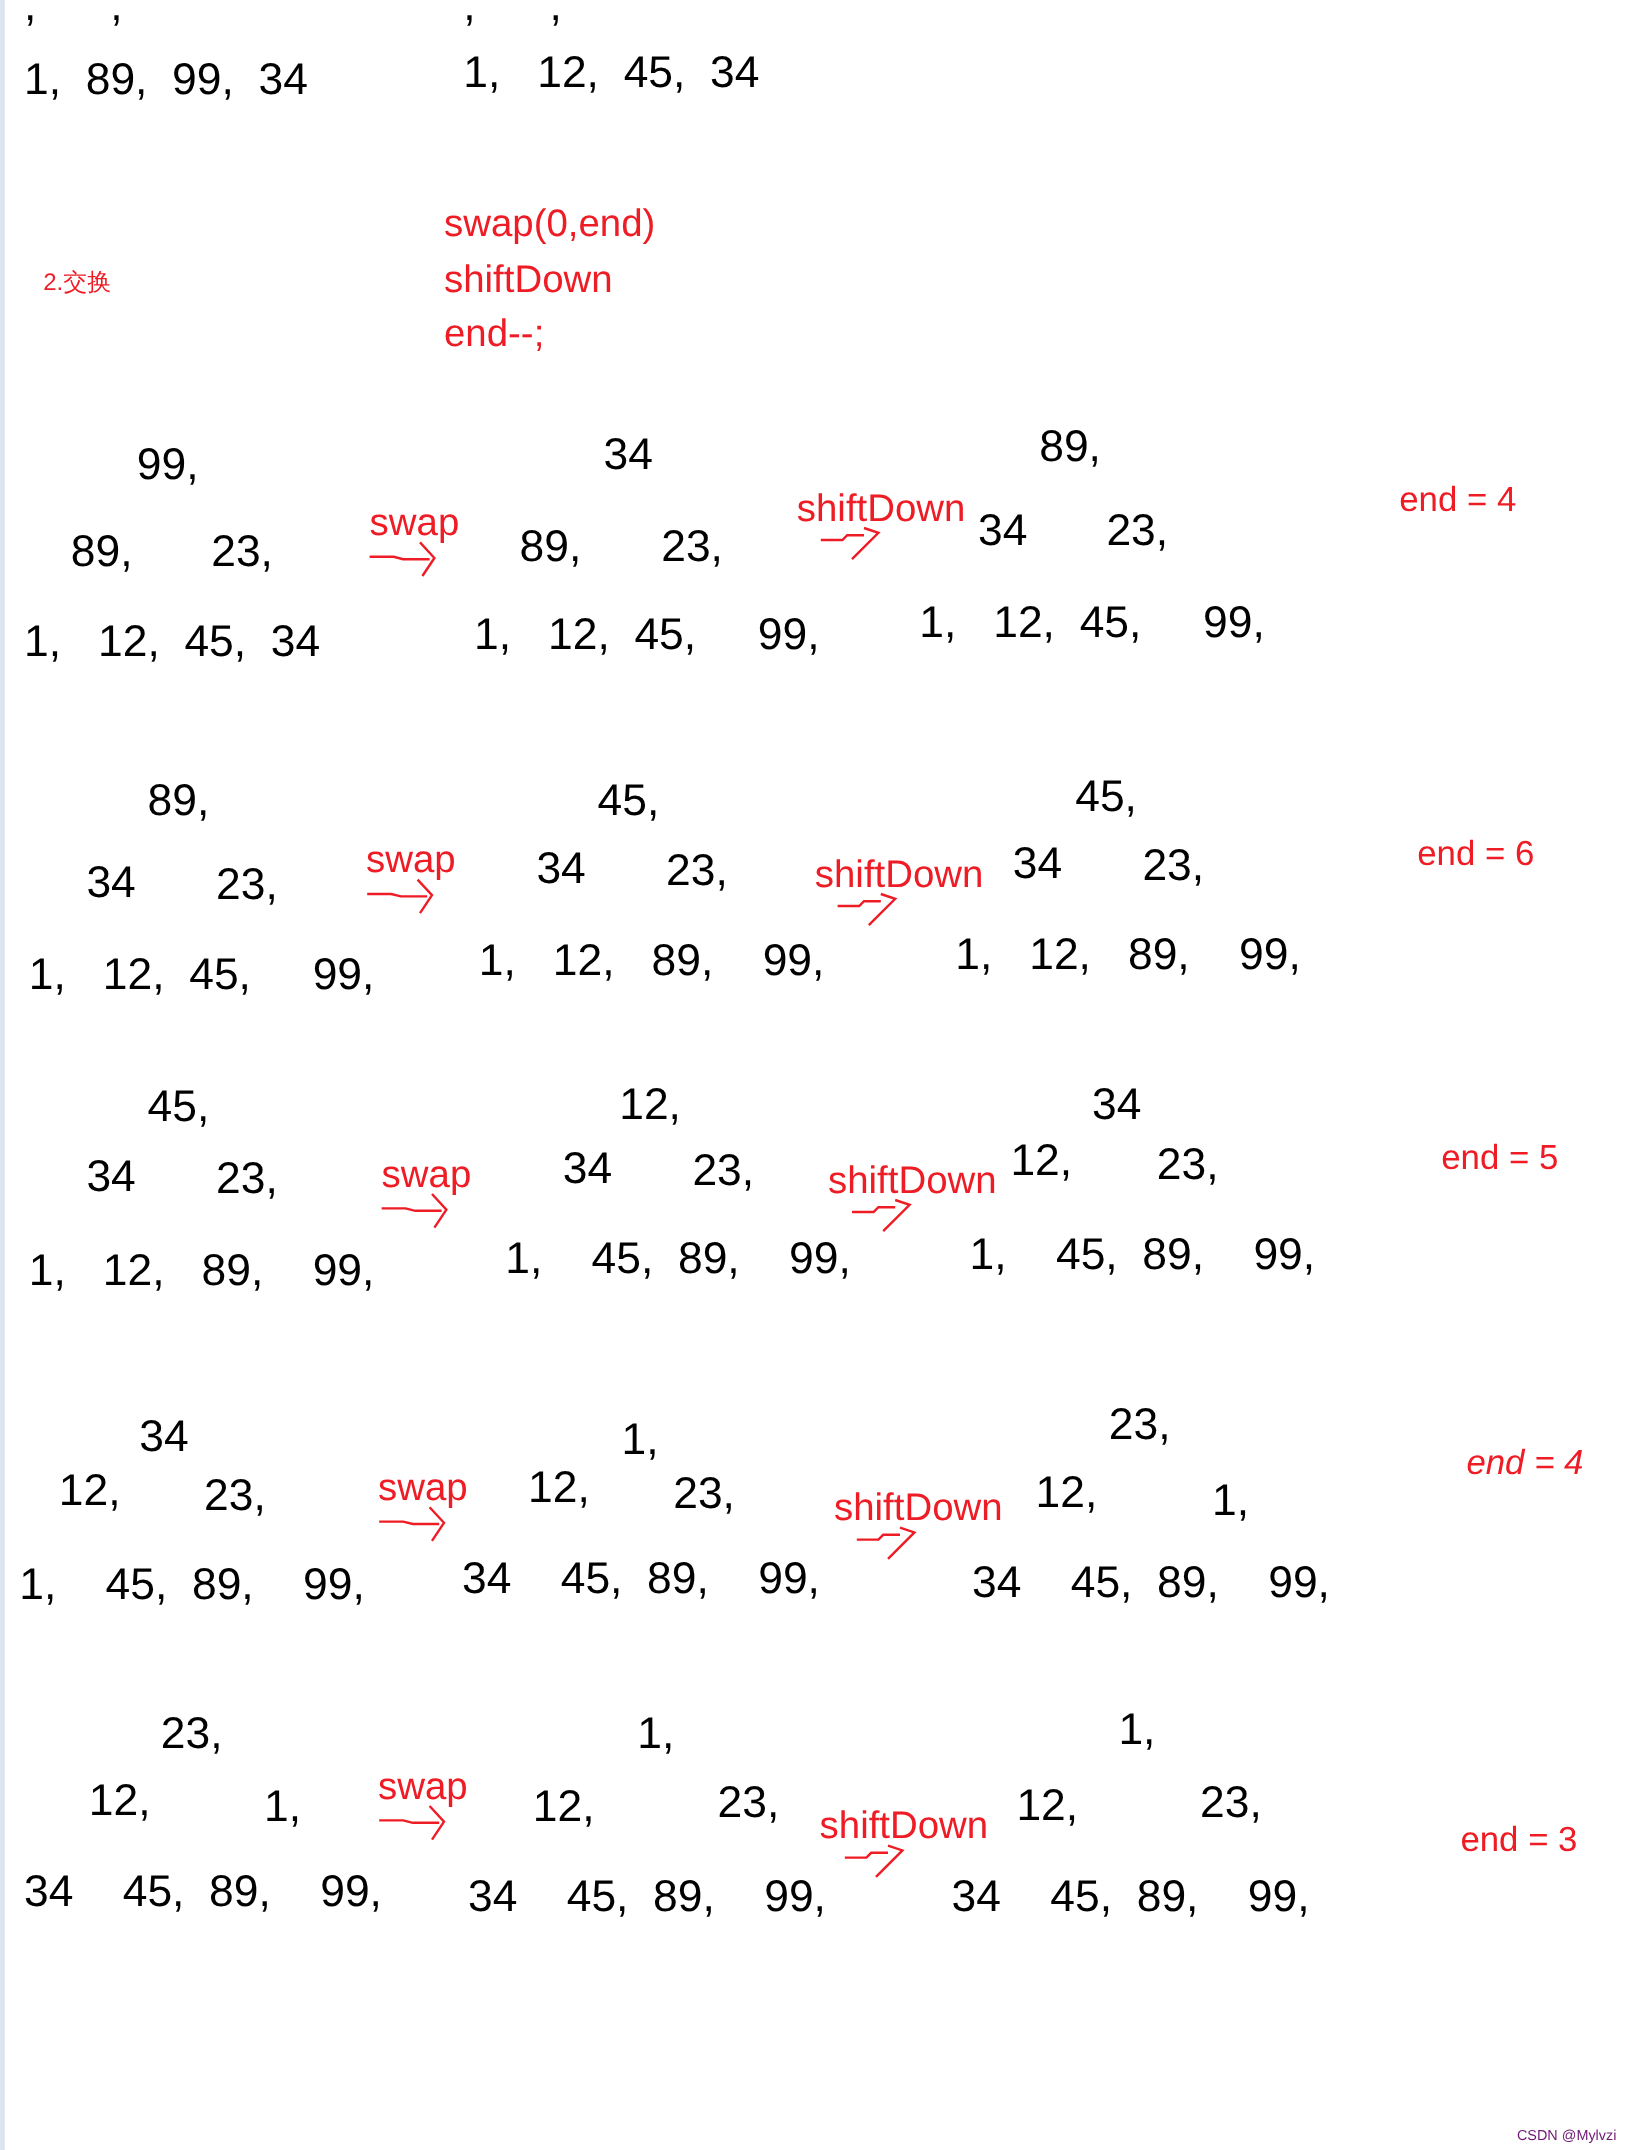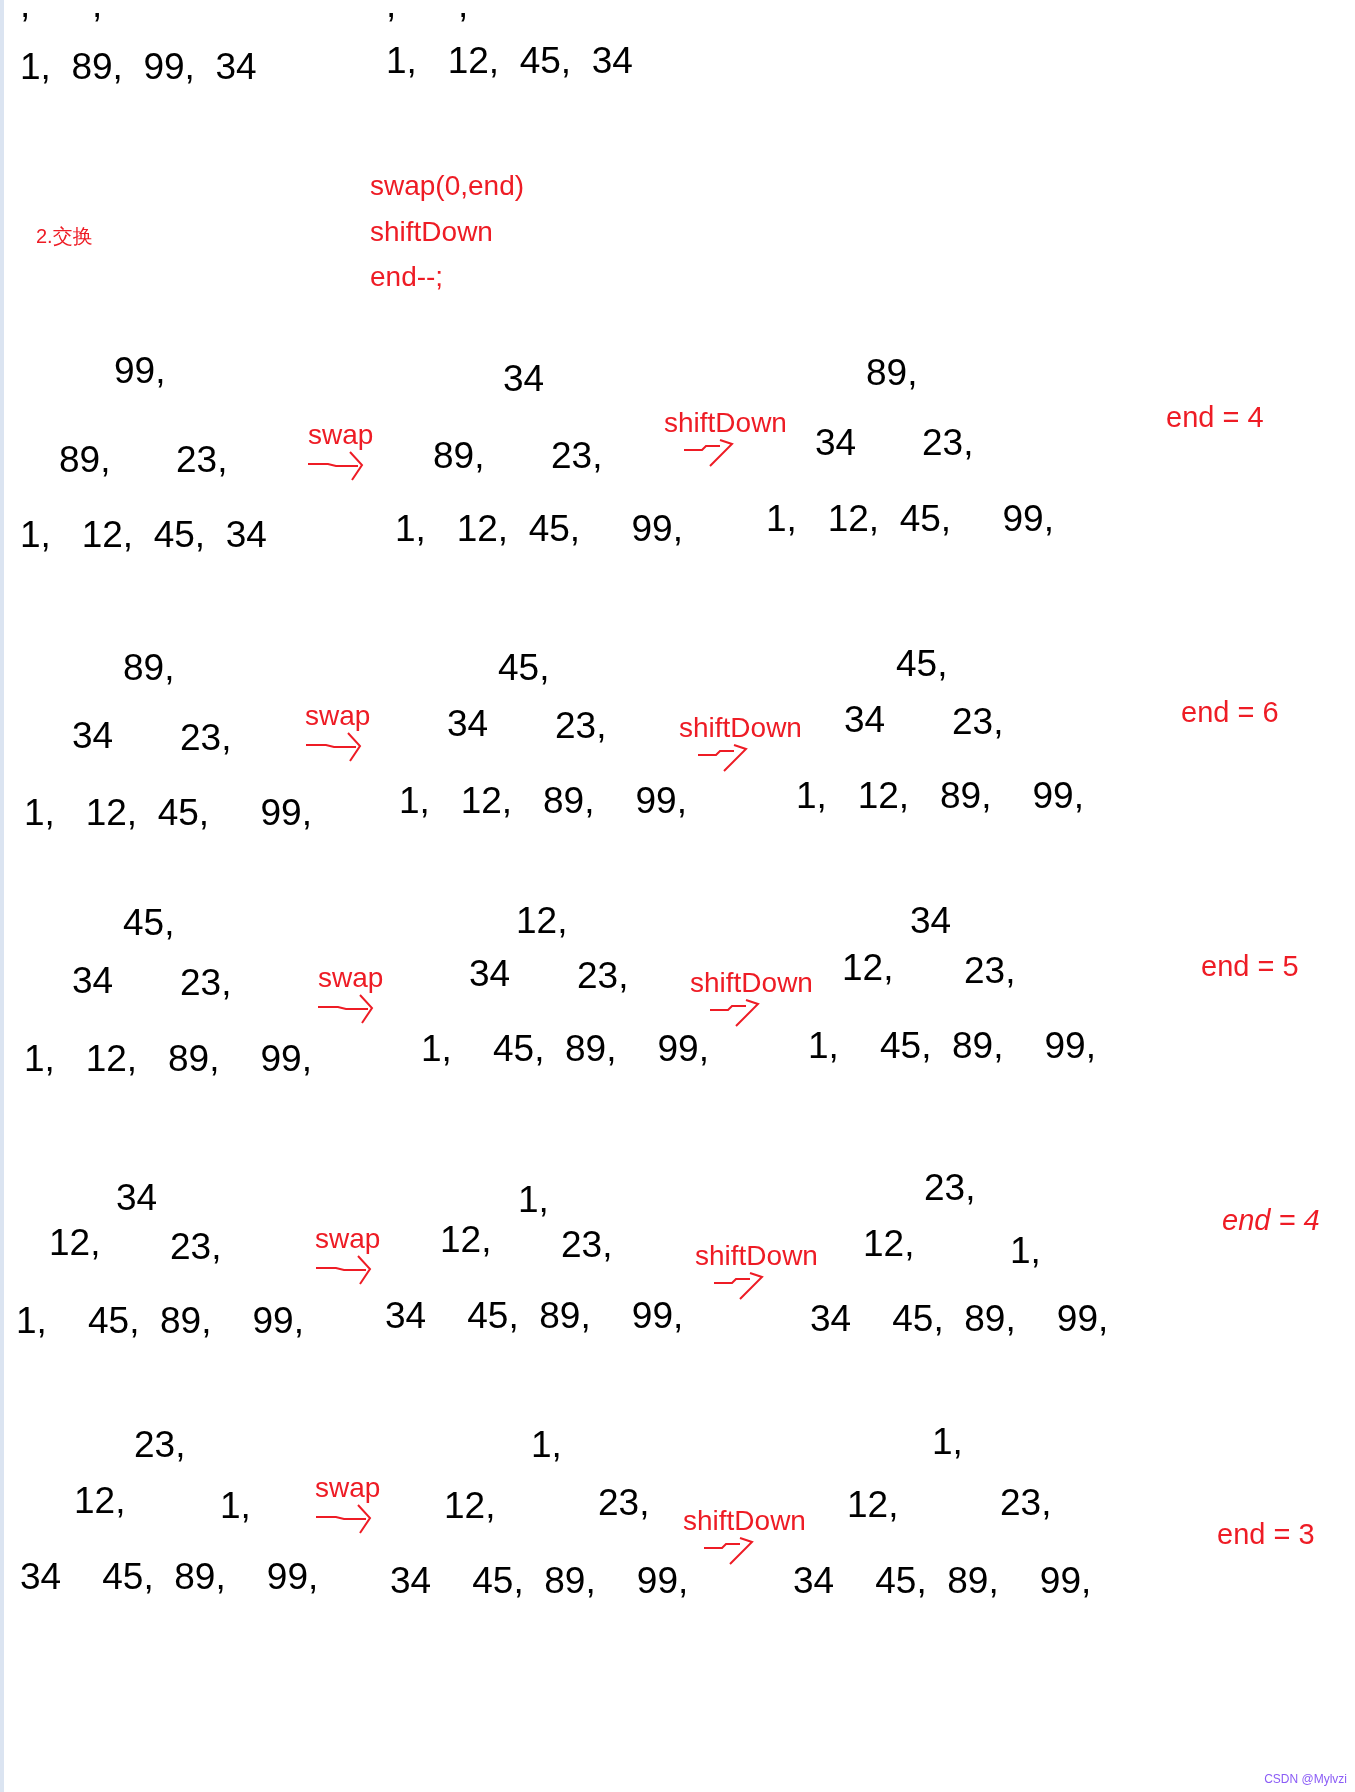--- a/index.html
+++ b/index.html
@@ -6,43 +6,43 @@
   body {
     width: 1355px; height: 1792px; position: relative; overflow: hidden;
     background: #ffffff;
     font-family: "DejaVu Sans", "Liberation Sans", sans-serif;
   }
   .left-border { position: absolute; left: 0; top: 0; width: 4px; height: 1792px; background: #dbe4f1; }
   .t { position: absolute; white-space: pre; line-height: 1; transform: translateY(-50%); }
   .num { color: #000000; font-size: 37px; font-family: "Liberation Sans", "DejaVu Sans", sans-serif; }
   .red { color: #ee1c25; }
   .note { font-size: 20px; font-family: "Liberation Sans", "DejaVu Sans", sans-serif; }
-  .lbl { font-size: 28px; font-family: "Liberation Sans", "DejaVu Sans", sans-serif; }
+  .lbl { font-size: 32px; font-family: "Liberation Sans", "DejaVu Sans", sans-serif; }
   .endlbl { font-size: 29px; font-family: "Liberation Sans", "DejaVu Sans", sans-serif; }
   .arrow { position: absolute; }
-  .watermark { position: absolute; right: 8px; bottom: 6px; font-size: 12px; color: #8b5cf6; font-family: "Liberation Sans", sans-serif; }
+  .watermark { position: absolute; right: 8px; bottom: 6px; font-size: 12px; color: #701a75; font-family: "Liberation Sans", sans-serif; }
 </style>
 </head>
 <body>
 
 <div class="left-border"></div>
 
 <div class="t num" style="left:20px; top:4px;">,      ,</div>
 <div class="t num" style="left:386px; top:4px;">,      ,</div>
 
 <div class="t num" style="left:20px; top:66px;text-align:right;">1,  89,  99,  34</div>
 <div class="t num" style="left:386px; top:60px;">1,   12,  45,  34</div>
 
 <div class="t note red" style="left:36px; top:236px;">2.交换</div>
 <div class="t lbl red" style="left:370px; top:186px;">swap(0,end)</div>
 <div class="t lbl red" style="left:370px; top:232px;">shiftDown</div>
 <div class="t lbl red" style="left:370px; top:277px;">end--;</div>
 
 <div>
-  <div class="t num" style="left:114px; top:370px;">99,</div>
+  <div class="t num" style="left:114px; top:387px;">99,</div>
   <div class="t num" style="left:59px; top:459px;">89,</div>
   <div class="t num" style="left:176px; top:459px;">23,</div>
   <div class="t num" style="left:20px; top:534px;">1,   12,  45,  34</div>
 
   <div class="t lbl red" style="left:308px; top:435px;">swap</div>
   <svg class="arrow" style="left:306px; top:448px;" width="60" height="36">
       <path d="M2 16 L22 16 L30 18 L52 18 M44 4 L56 17 L46 32" stroke="#ee1c25" stroke-width="2" fill="none"></path>
     </svg>
 
   <div class="t num" style="left:503px; top:378px;">34</div>

